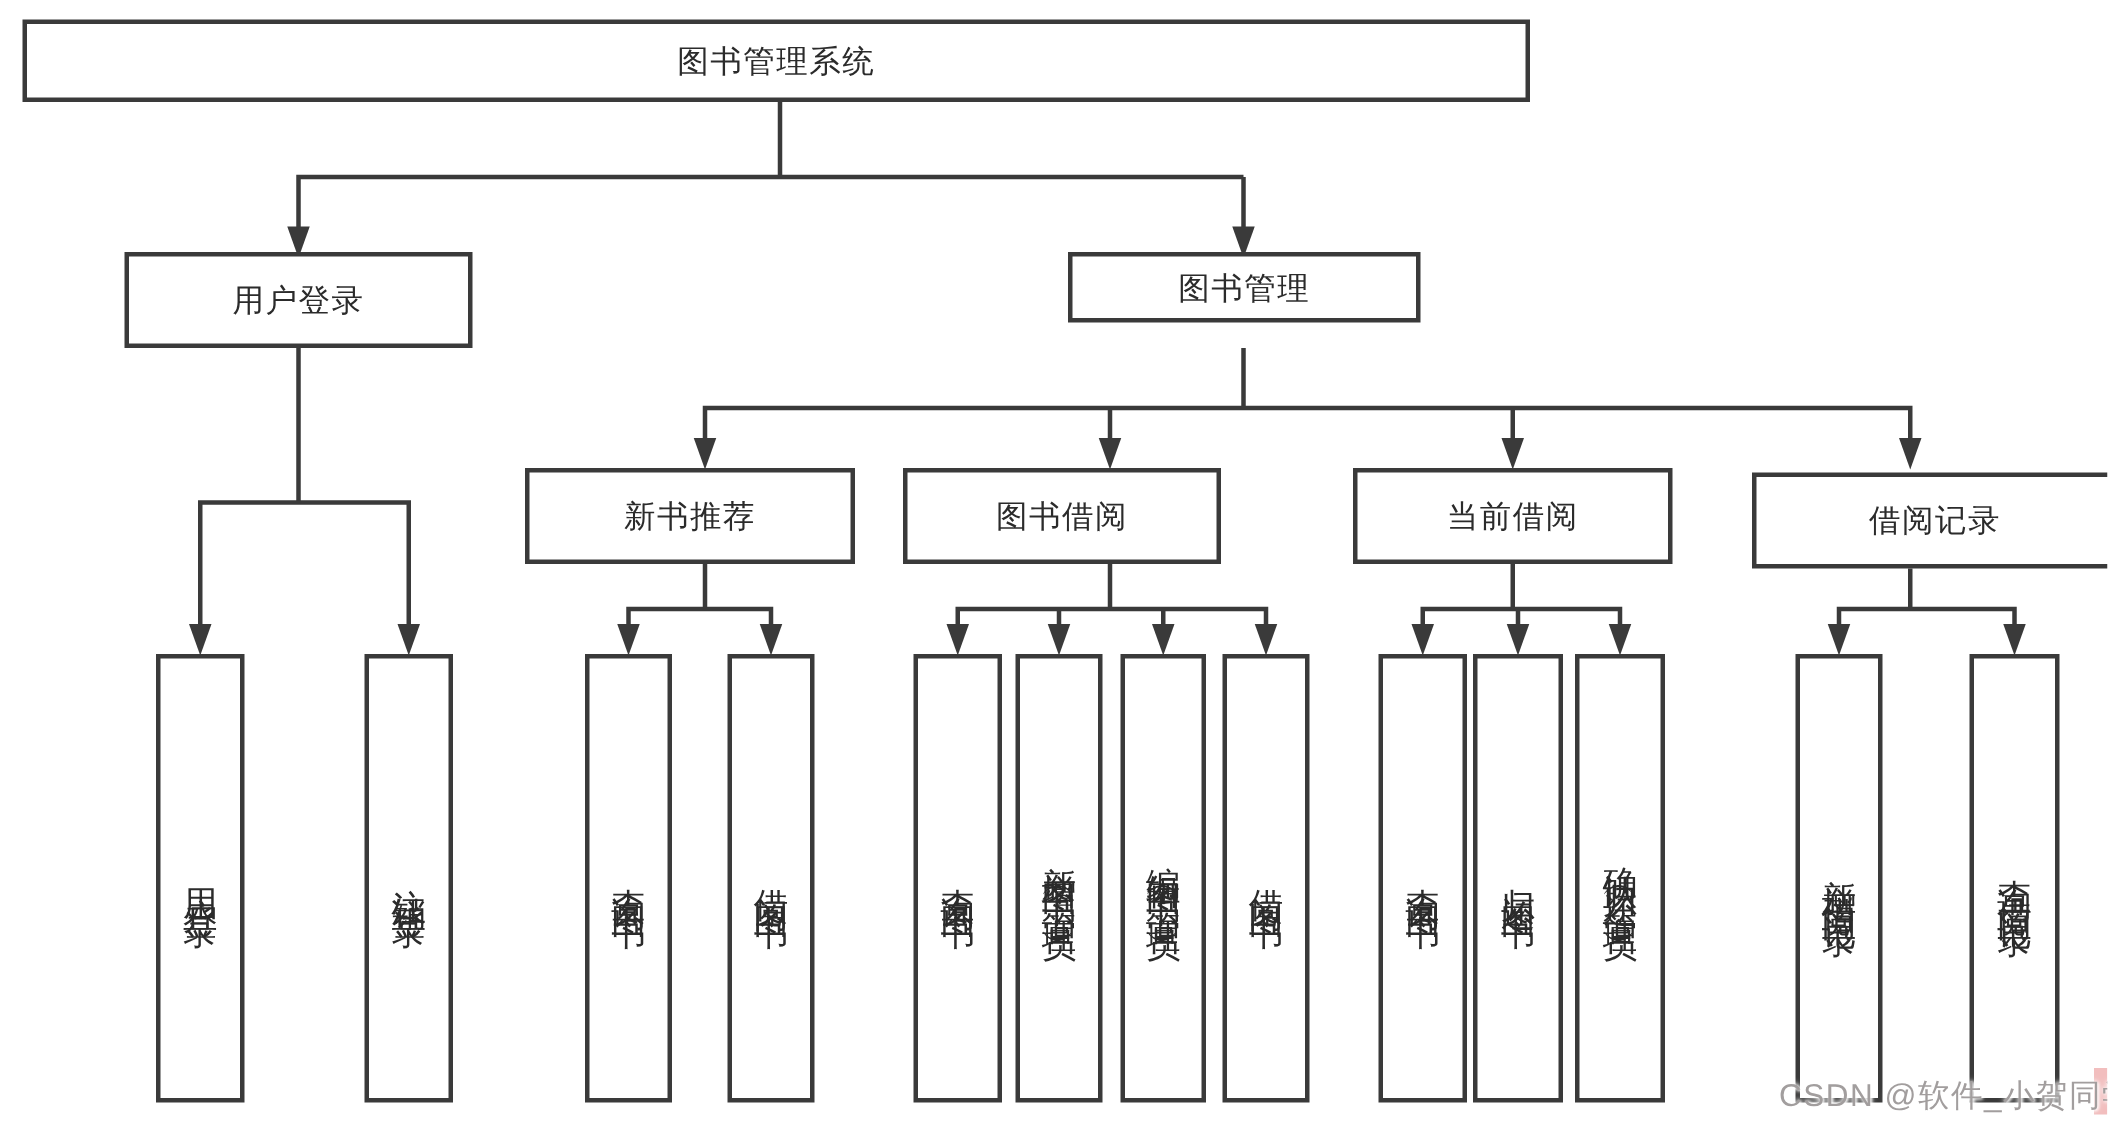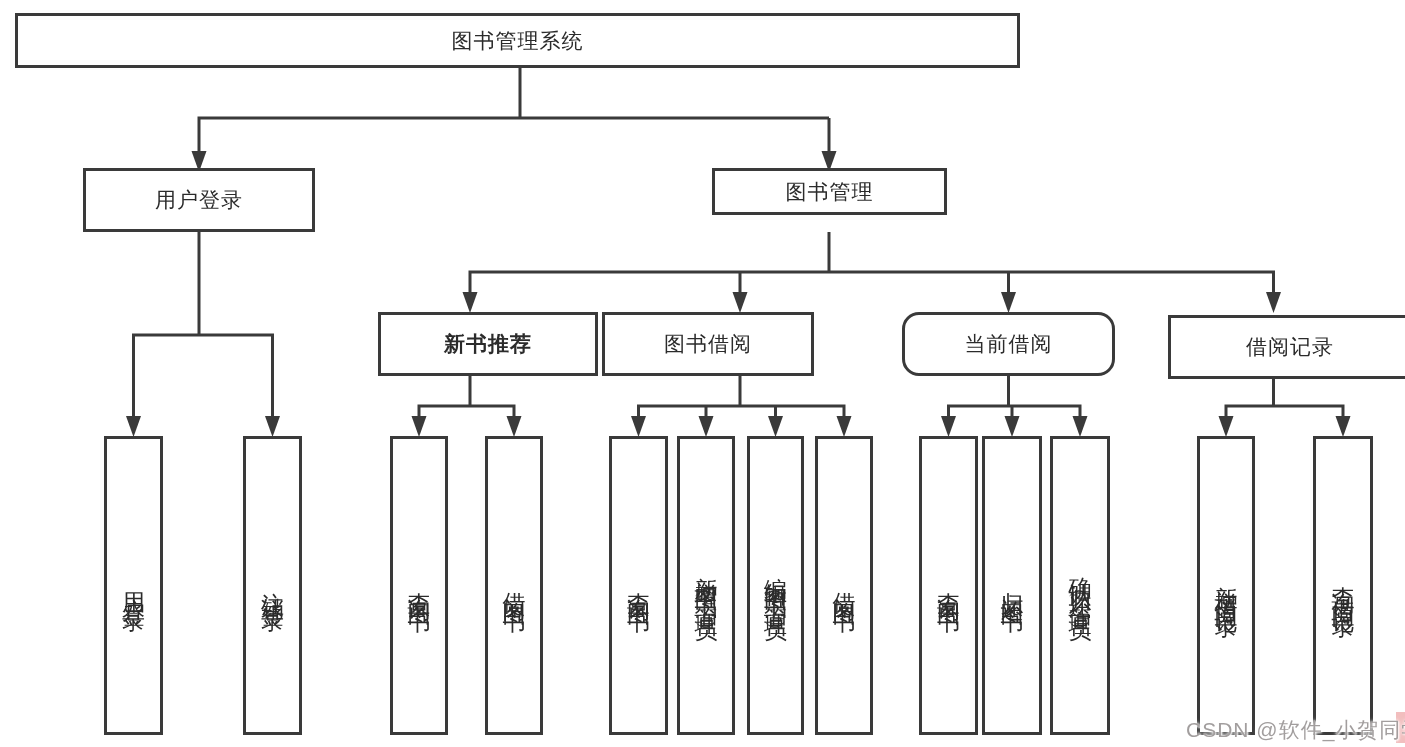--- a/index.html
+++ b/index.html
@@ -64,23 +64,23 @@
     height: 31px;
     background: #f2bebe;
     z-index: 0;
   }
 
   
   #n-root   { left: 15px;  top: 13px;  width: 1005px; height: 55px; }
   #n-login  { left: 83px;  top: 168px; width: 232px;  height: 64px; }
   #n-mgmt   { left: 712px; top: 168px; width: 235px;  height: 47px; }
 
-  #n-newbook { left: 378px;  top: 312px; width: 220px; height: 64px; font-weight: bold; }
+  #n-newbook { left: 350px;  top: 312px; width: 220px; height: 64px; }
   #n-borrow  { left: 602px;  top: 312px; width: 212px; height: 64px; }
-  #n-current { left: 902px;  top: 312px; width: 213px; height: 64px; border-radius: 17px; }
+  #n-current { left: 902px;  top: 312px; width: 213px; height: 64px; }
   #n-record  { left: 1168px; top: 315px; width: 244px; height: 64px; }
 
   .leaf { top: 436px; height: 299px; }
   #f-userlogin   { left: 104px;  width: 59px; }
   #f-logout      { left: 243px;  width: 59px; }
   #f-query1      { left: 390px;  width: 58px; }
   #f-borrow1     { left: 485px;  width: 58px; }
   #f-query2      { left: 609px;  width: 59px; }
   #f-addbook     { left: 677px;  width: 58px; }
   #f-editbook    { left: 747px;  width: 57px; }

